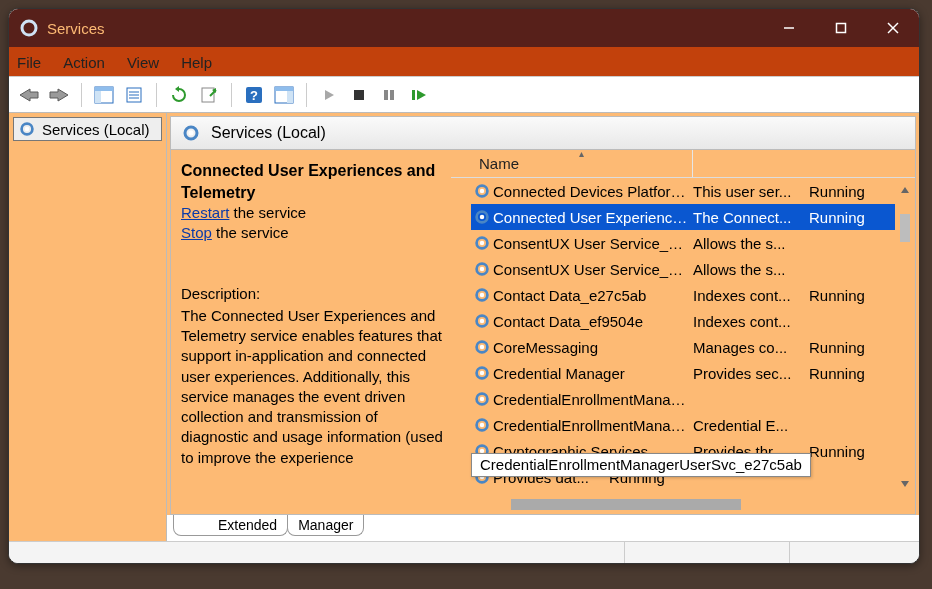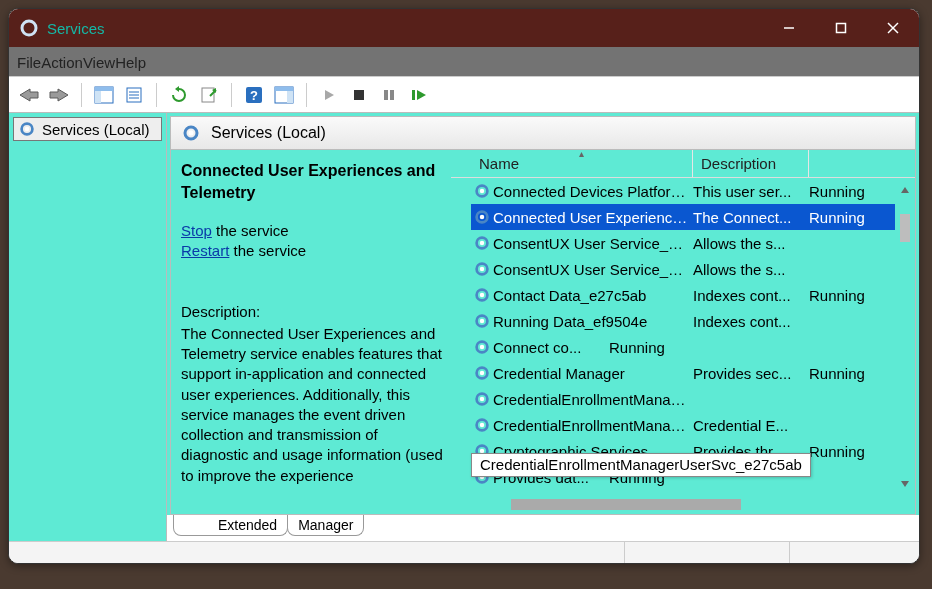--- a/index.html
+++ b/index.html
@@ -21,21 +21,21 @@
     overflow: hidden;
     display: flex;
     flex-direction: column;
     box-shadow: 0 2px 8px rgba(0,0,0,0.4);
   }
   .titlebar {
     height: 38px;
     background: #57201a;
     display: flex;
     align-items: center;
-    color: #14b8a6;
+    color: #fdba74;
     font-size: 15px;
   }
   .titlebar .app-icon {
     margin-left: 10px;
     margin-right: 8px;
     display: flex;
     align-items: center;
   }
   .titlebar .title { flex: 1 1 auto; }
   .winbtns { display: flex; height: 100%; }
@@ -44,22 +44,23 @@
     display: flex; align-items: center; justify-content: center;
     color: #fff;
     cursor: default;
   }
   .winbtn svg { display: block; }
   .menubar {
     height: 30px;
     display: flex;
     align-items: center;
     padding: 1px 8px 0 8px;
-    background: #737373;
+    background: #c2410c;
     border-bottom: 1px solid #ccc;
+    gap: 22px;
     font-size: 15px;
     color: #222;
   }
   .menubar span { cursor: default; }
   .toolbar {
     height: 36px;
     background: #fff;
     display: flex;
     align-items: center;
     padding: 0 6px;
@@ -75,21 +76,21 @@
     width: 28px; height: 28px;
     display: flex; align-items: center; justify-content: center;
     border: 1px solid transparent;
     border-radius: 2px;
     cursor: default;
   }
   .tb-btn svg { display:block; }
   .workspace {
     flex: 1 1 auto;
     display: flex;
-    background: #5eead4;
+    background: #fdba74;
     overflow: hidden;
   }
   .leftpane {
     width: 158px;
     border-right: 1px solid #bbb;
     padding: 4px;
   }
   .tree-item {
     display: flex; align-items: center;
     padding: 2px 4px;
@@ -128,21 +129,20 @@
   .desc-col {
     width: 280px;
     padding: 10px 8px 4px 10px;
     font-size: 15px;
     overflow: hidden;
     line-height: 1.35;
   }
   .desc-col .sel-title {
     font-weight: 700;
     font-size: 16px;
-    margin-bottom: 18px;
   }
   .desc-col a { color: #0a3aa8; text-decoration: underline; cursor: default; }
   .desc-col .actions { margin-bottom: 22px; }
   .desc-col .desc-label { margin-bottom: 2px; margin-top: 40px; }
   .list-col {
     flex: 1 1 auto;
     position: relative;
     display: flex;
     flex-direction: column;
   }
@@ -425,40 +425,37 @@
         </span>
         <span>Services (Local)</span>
       </div>
 
       <div class="content-split">
 
         <div class="desc-col">
           <div class="sel-title">Connected User Experiences and Telemetry</div>
           <div class="actions">
             <div>
-              <a>Stop</a><span> the service</span>
+              <a>Restart</a><span> the service</span>
             </div>
             <div>
-              <a>Restart</a><span> the service</span>
+              <a>Stop</a><span> the service</span>
             </div>
           </div>
           <div class="desc-label">Description:</div>
           <div>The Connected User Experiences and Telemetry service enables features that support in-application and connected user experiences. Additionally, this service manages the event driven collection and transmission of diagnostic and usage information (used to improve the experience</div>
         </div>
 
         <div class="list-col">
           <div class="col-header">
             <div class="c-spacer"></div>
             <div class="c-name">
               <span class="sort-caret">▴</span>
               <span>Name</span>
             </div>
-            <div class="c-desc">
-              <span>Description</span>
-            </div>
           </div>
 
           <div class="list-scrollwrap">
             <div class="list-rows" id="service-rows">
                 <div class="row">
                   <span class="icon-cell gear-icon">
                     <svg width="18" height="18" viewBox="0 0 20 20">
                       <circle cx="10" cy="10" r="6" fill="none" stroke="#4a86c5" stroke-width="3"></circle>
                       <circle cx="10" cy="10" r="2.5" fill="#fff"></circle>
                     </svg>
@@ -511,32 +508,33 @@
                   <span class="desc-cell">Indexes cont...</span>
                   <span class="status-cell">Running</span>
                 </div>
                 <div class="row">
                   <span class="icon-cell gear-icon">
                     <svg width="18" height="18" viewBox="0 0 20 20">
                       <circle cx="10" cy="10" r="6" fill="none" stroke="#4a86c5" stroke-width="3"></circle>
                       <circle cx="10" cy="10" r="2.5" fill="#fff"></circle>
                     </svg>
                   </span>
-                  <span class="name-cell">Running Data_ef9504e</span>
+                  <span class="name-cell">Contact Data_ef9504e</span>
                   <span class="desc-cell">Indexes cont...</span>
                   <span class="status-cell"></span>
                 </div>
                 <div class="row">
                   <span class="icon-cell gear-icon">
                     <svg width="18" height="18" viewBox="0 0 20 20">
                       <circle cx="10" cy="10" r="6" fill="none" stroke="#4a86c5" stroke-width="3"></circle>
                       <circle cx="10" cy="10" r="2.5" fill="#fff"></circle>
                     </svg>
                   </span>
-                  <span class="desc-cell">Connect co...</span>
+                  <span class="name-cell">CoreMessaging</span>
+                  <span class="desc-cell">Manages co...</span>
                   <span class="status-cell">Running</span>
                 </div>
                 <div class="row">
                   <span class="icon-cell gear-icon">
                     <svg width="18" height="18" viewBox="0 0 20 20">
                       <circle cx="10" cy="10" r="6" fill="none" stroke="#4a86c5" stroke-width="3"></circle>
                       <circle cx="10" cy="10" r="2.5" fill="#fff"></circle>
                     </svg>
                   </span>
                   <span class="name-cell">Credential Manager</span>

